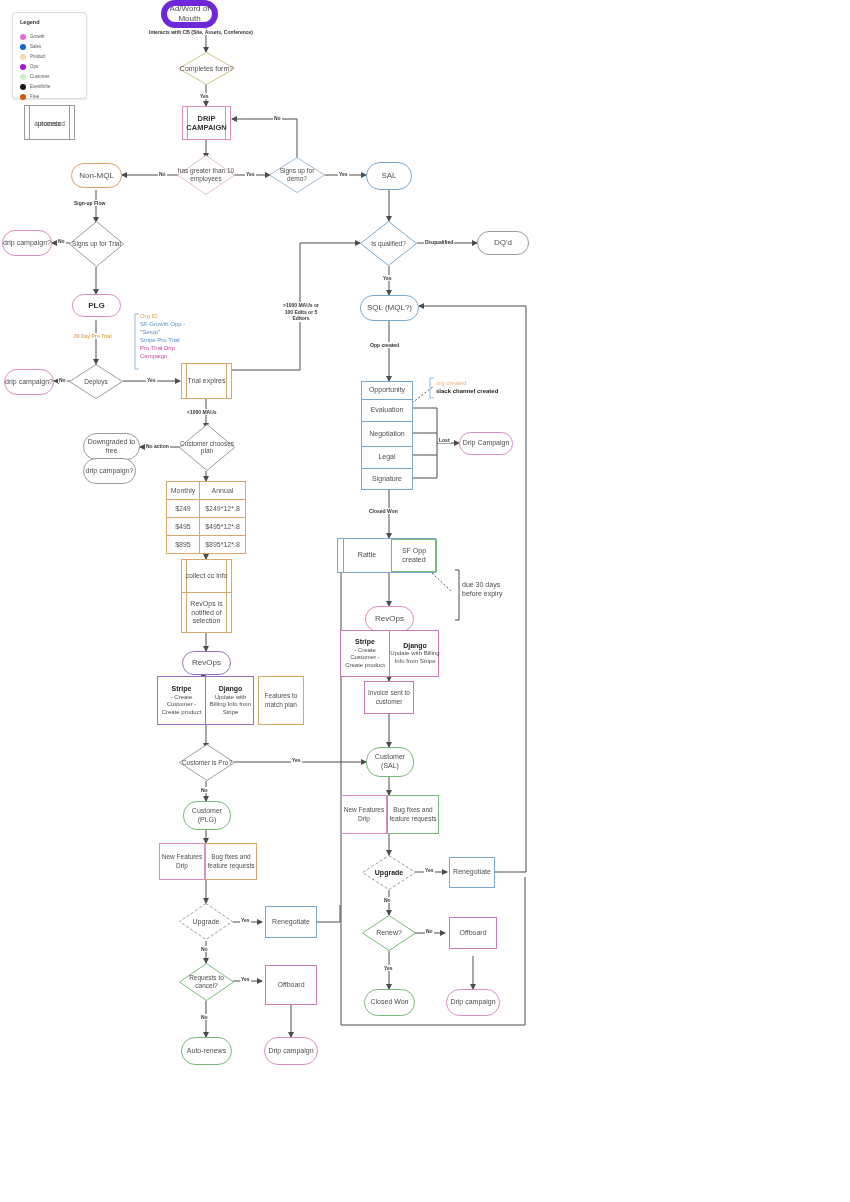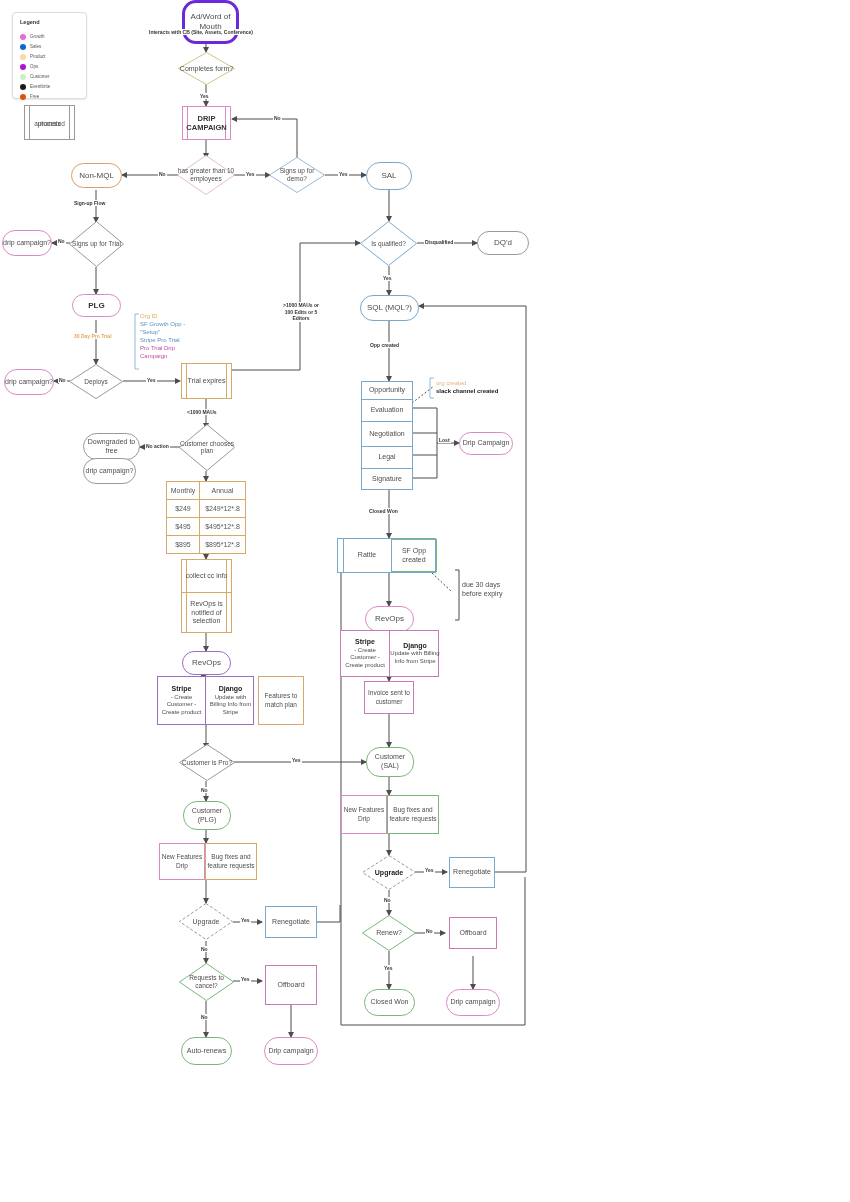--- a/index.html
+++ b/index.html
@@ -212,21 +212,21 @@
     <div class="lrow" style="top:79px">
       <span class="dot" style="background:#d9540d"></span>
       <span class="ltext">Free</span>
     </div>
   </div>
 
   <div id="autobox">
     <span><span>automated</span><br><span>process</span></span>
   </div>
 
-  <div class="node term" style="left:182px;top:0px;width:57px;height:44px;border:3px solid #6d28d9;">Ad/Word of Mouth</div>
+  <div class="node term" style="left:161px;top:0px;width:57px;height:28px;border:6px solid #6d28d9;">Ad/Word of Mouth</div>
 
   <div class="diamond" style="left:178px;top:52px;width:57px;height:33px;">
     <svg class="dshape" viewBox="0 0 57 33" preserveAspectRatio="none">
         <polygon points="28.5,0.5 56.5,16.5 28.5,32.5 0.5,16.5" fill="#fff" stroke="#d4c08a" stroke-width="1"></polygon>
       </svg>
     <div class="dtext">Completes form?</div>
   </div>
 
   <div class="stack" style="left:182px;top:106px;width:49px;height:34px;border:1px solid #d98cc4;">
     <div style="position:absolute;left:4px;top:0;bottom:0;border-left:1px solid #d98cc4;"></div>

